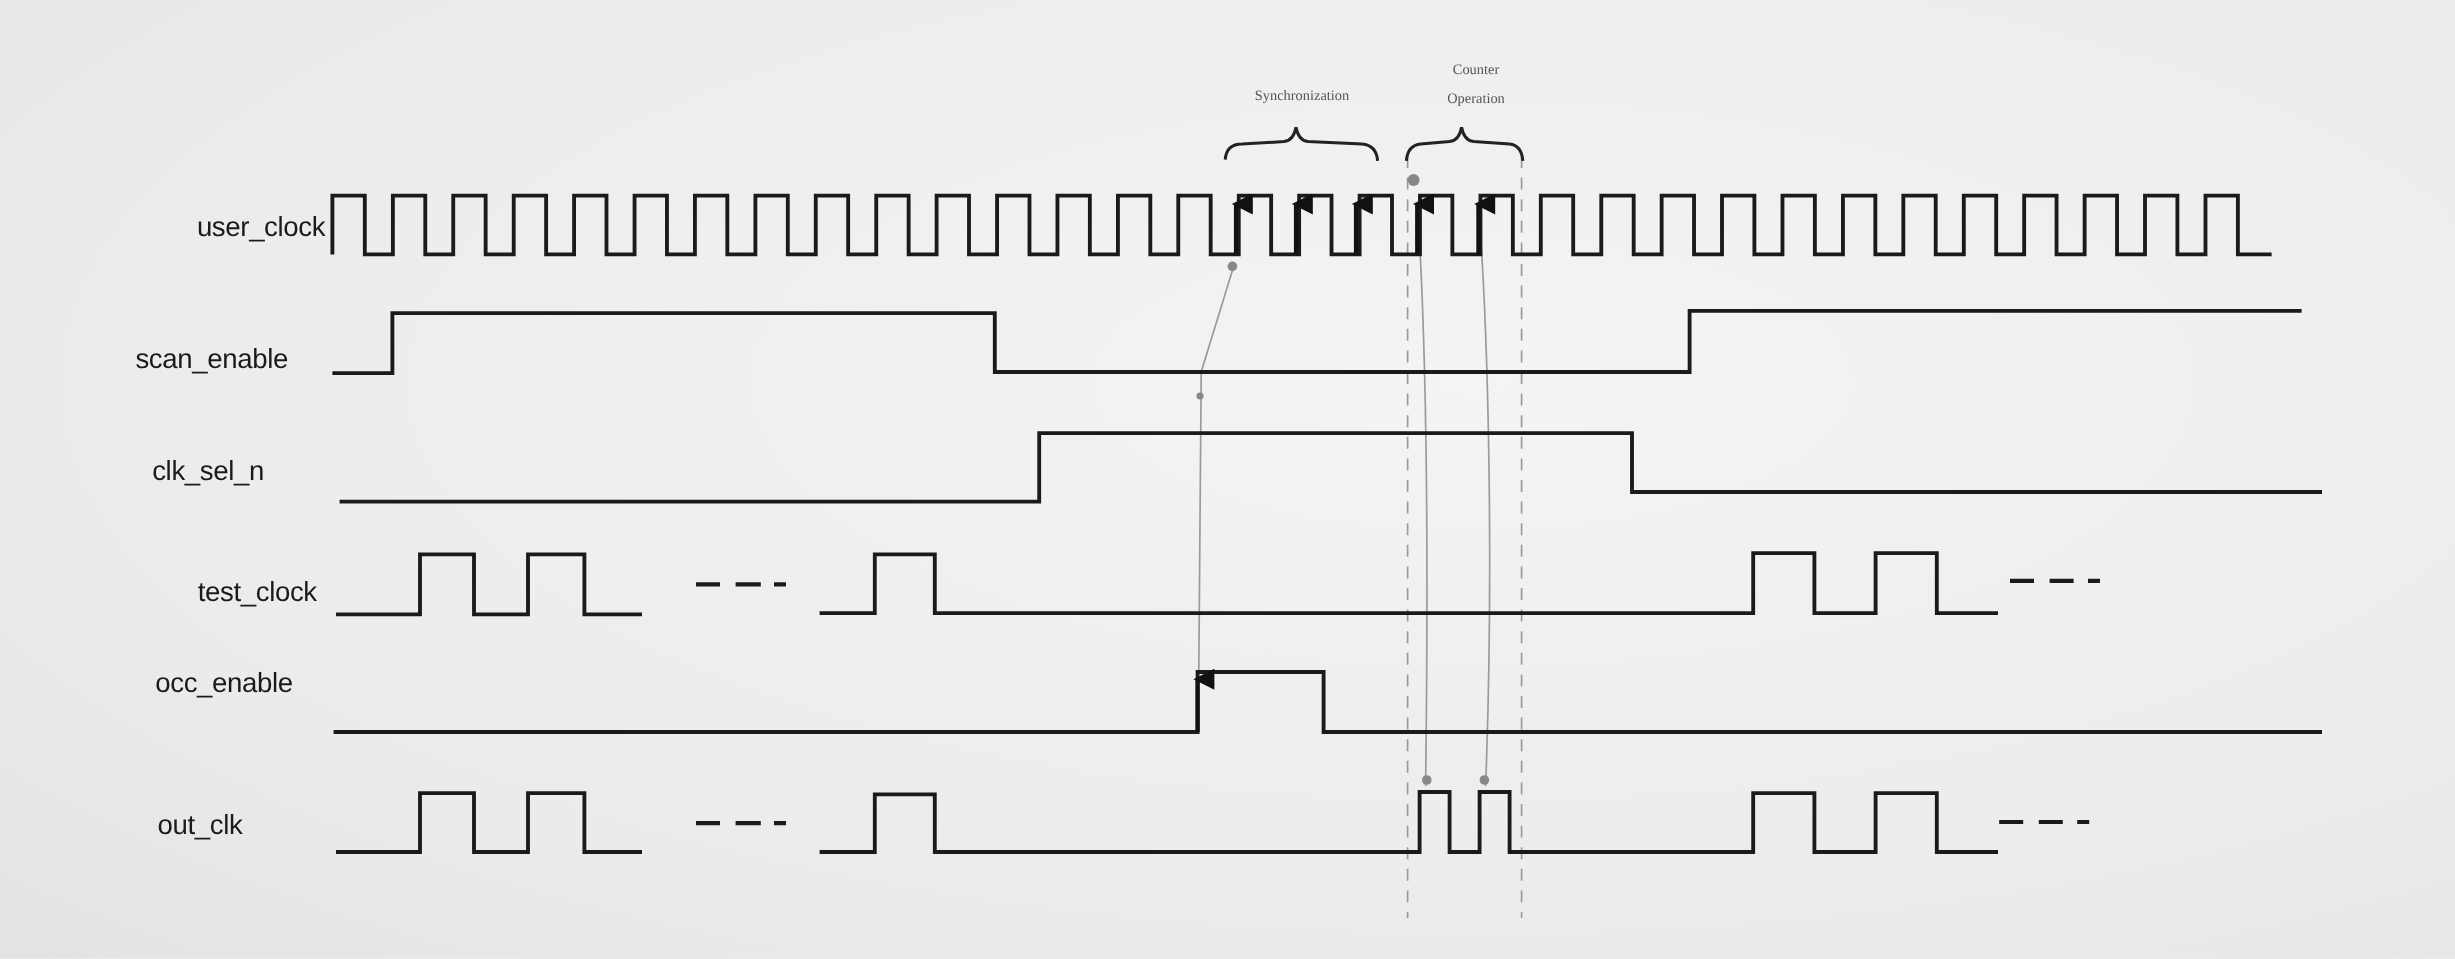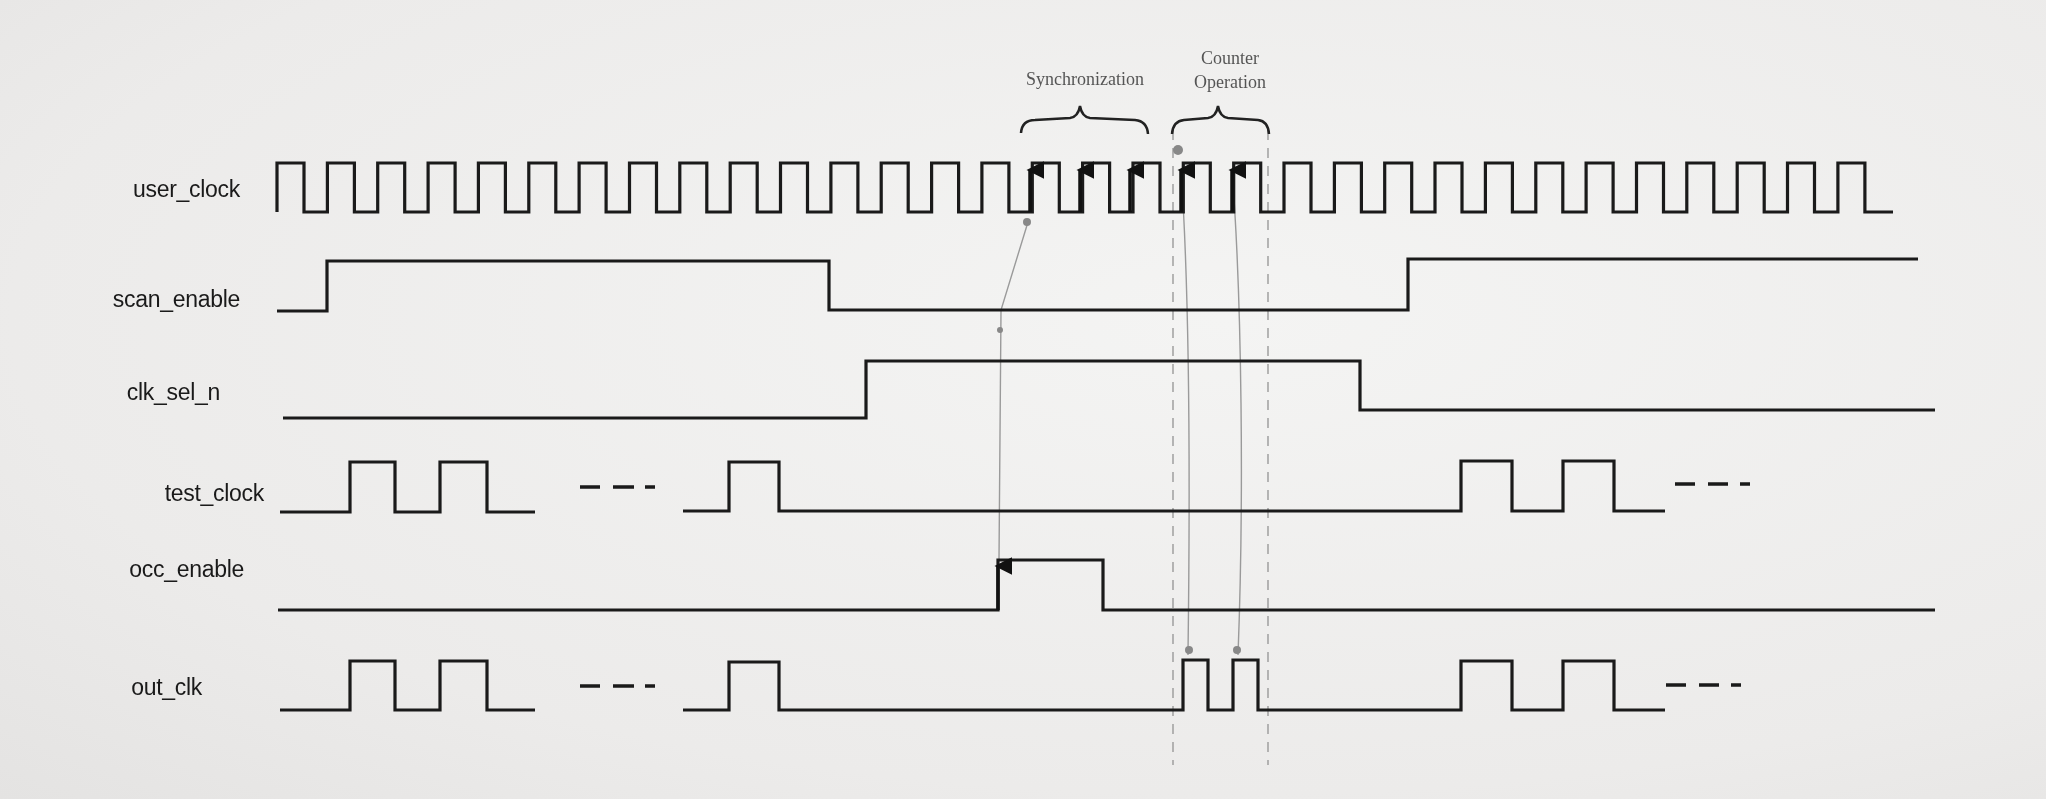--- a/index.html
+++ b/index.html
@@ -11,31 +11,31 @@
     }
     .paper {
       position: absolute; left: 0; top: 0; width: 2046px; height: 799px;
       background: radial-gradient(ellipse at 60% 40%, #f4f4f3 0%, #ecebea 70%, #e4e3e2 100%);
     }
     .sig-label {
       position: absolute; font-size: 23px; color: #1a1a1a;
       text-align: right; width: 240px; letter-spacing: -0.3px;
     }
     .annot {
-      position: absolute; font-size: 18px; color: #555;
+      position: absolute; font-size: 12px; color: #555;
       font-family: "Liberation Serif", serif; text-align: center; line-height: 18px;
     }
     svg.wave { position: absolute; left: 0; top: 0; }
   </style>
 </head>
 <body>
 
 <div class="paper"></div>
 
-<div class="sig-label" style="left:0px; top:176px;">user_clock</div>
+<div class="sig-label" style="left:0px; top:176px;padding-left:31px;">user_clock</div>
 <div class="sig-label" style="left:0px; top:272px;margin-top:14px;">scan_enable</div>
 <div class="sig-label" style="left:-20px; top:379px;">clk_sel_n</div>
 <div class="sig-label" style="left:0px; top:480px;padding-left:24px;">test_clock</div>
 <div class="sig-label" style="left:4px; top:556px;">occ_enable</div>
 <div class="sig-label" style="left:-38px; top:674px;">out_clk</div>
 
 <div class="annot" style="left:1005px; top:70px; width:160px;text-align:center;">Synchronization</div>
 <div class="annot" style="left:1180px; top:49px; width:100px;">Counter</div>
 <div class="annot" style="left:1180px; top:73px; width:100px;text-align:center;">Operation</div>
 

